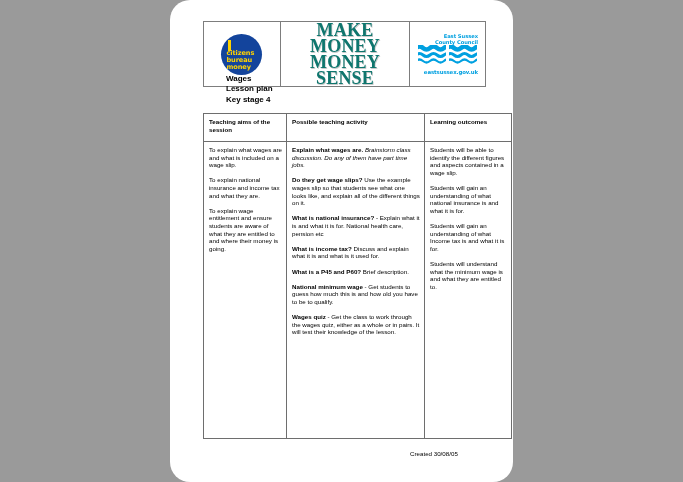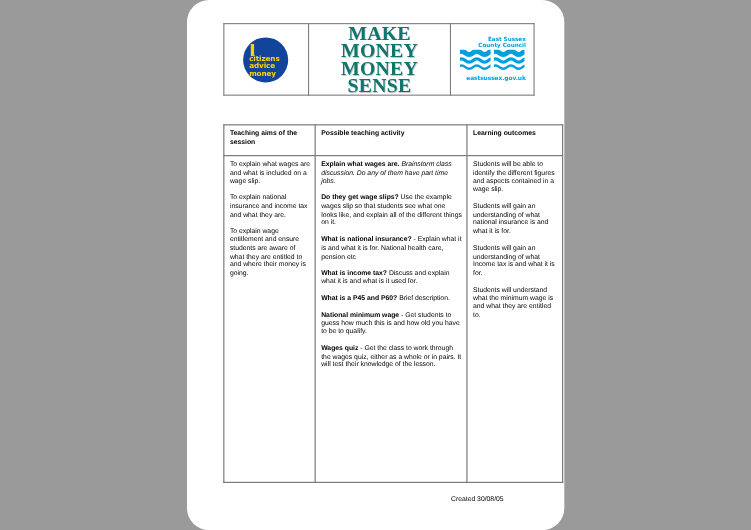--- a/index.html
+++ b/index.html
@@ -205,21 +205,21 @@
 
     <table class="header-table">
       <tbody>
           <tr>
         <td class="hc-left">
           <div class="cab-logo">
             <div class="cab-circle"></div>
             <div class="cab-bar"></div>
             <div class="cab-words">
               <div>citizens</div>
-              <div>advice</div>
+              <div>bureau</div>
               <div>money</div>
             </div>
           </div>
         </td>
         <td class="hc-mid">
           <div class="slogan">
             <div>MAKE MONEY</div>
             <div>MONEY SENSE</div>
           </div>
         </td>
@@ -251,20 +251,25 @@
                 </g>
               </svg>
             </div>
             <div class="esx-url">eastsussex.gov.uk</div>
           </div>
         </td>
       </tr>
     </tbody>
       </table>
 
+    <div class="doc-title">
+      <div>Wages</div>
+      <div>Lesson plan</div>
+      <div>Key stage 4</div>
+    </div>
 
     <table class="main-table">
       <tbody>
           <tr>
         <th class="col-a">Teaching aims of the session</th>
         <th class="col-b">Possible teaching activity</th>
         <th class="col-c">Learning outcomes</th>
       </tr>
       <tr class="body-row">
 

